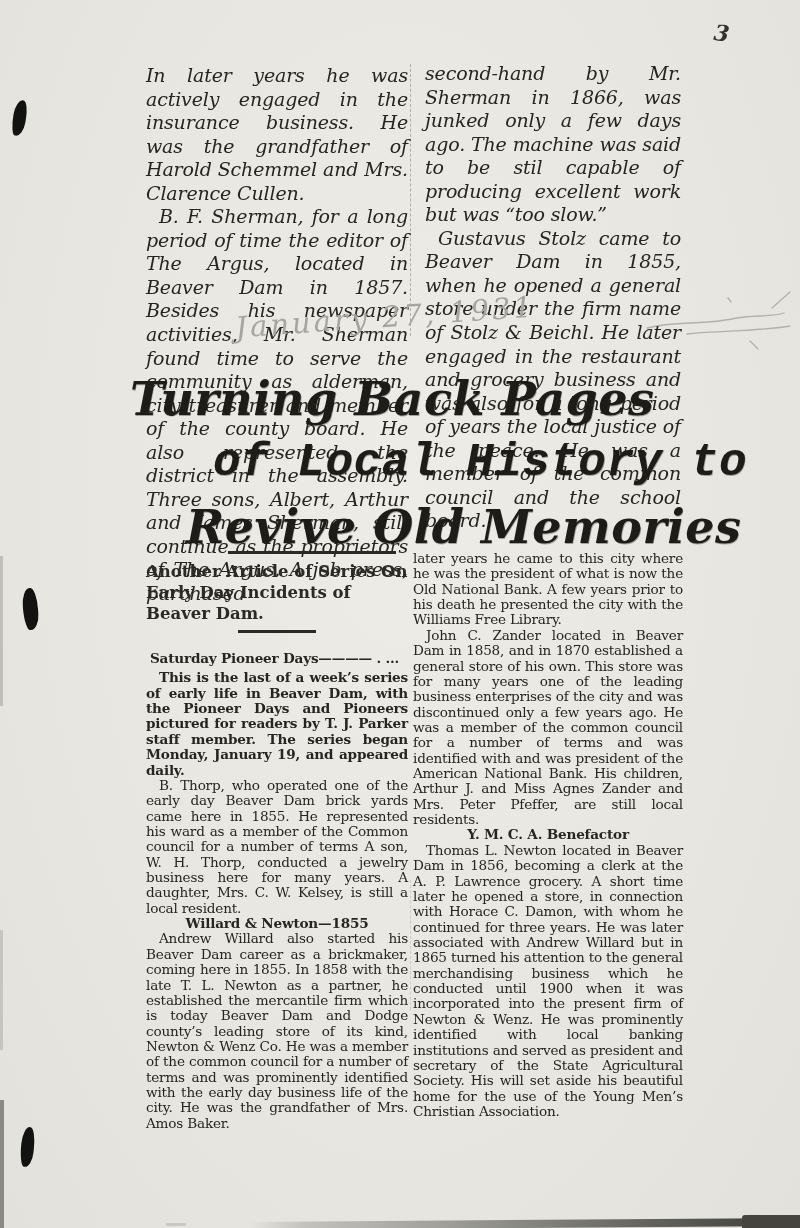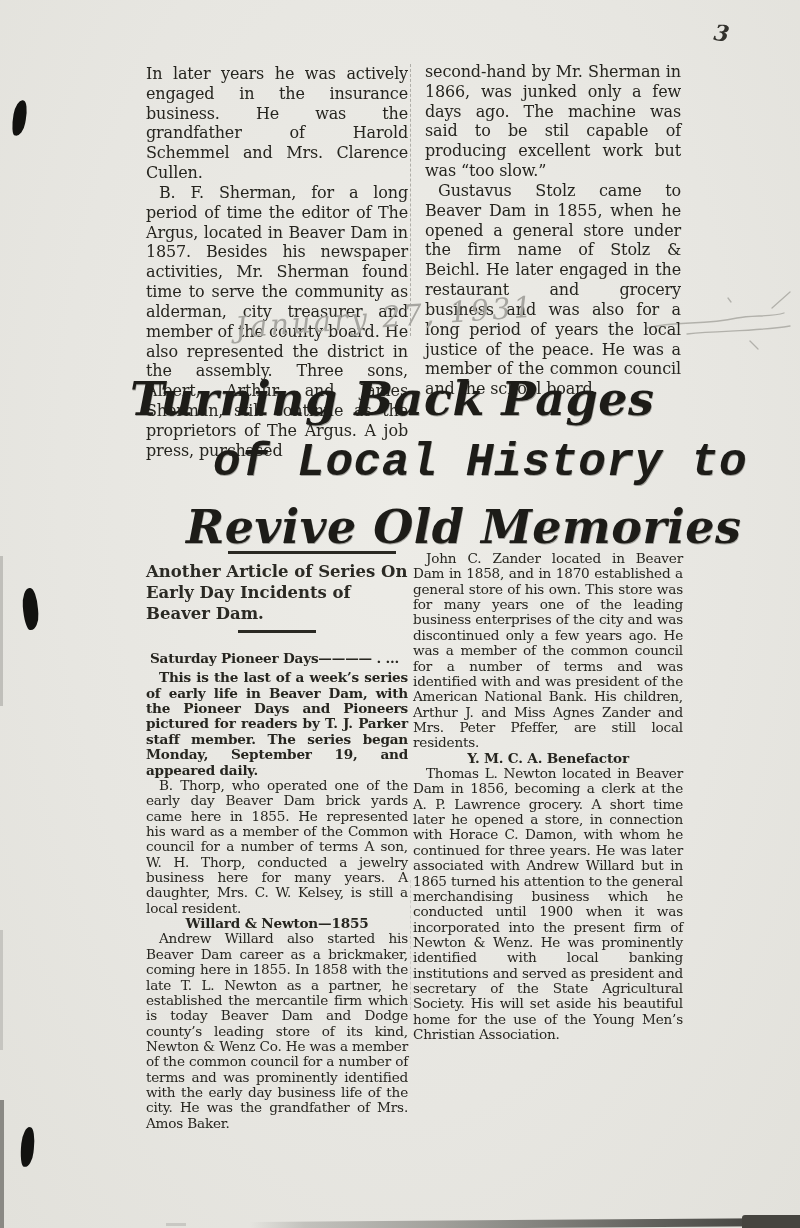--- a/index.html
+++ b/index.html
@@ -3,21 +3,21 @@
 <meta charset="utf-8">
 <style>
   html,body{margin:0;padding:0;background:#d8d7d2;}
   .page{
     position:relative;width:800px;height:1228px;margin:0 auto;
     background:#e9e8e3;
     background-image:radial-gradient(ellipse at 50% 40%, #edecE7 0%, #e7e6e1 60%, #e2e1db 100%);
     font-family:"DejaVu Serif", serif;color:#26251f;overflow:hidden;
   }
   .col{position:absolute;text-align:justify;}
-  .top-col{font-size:16px;line-height:1.24;letter-spacing:-0.15px;}
+  .top-col{font-size:19px;line-height:1.24;letter-spacing:-0.15px;font-style:italic;}
   .story-col{font-size:13.6px;line-height:1.13;letter-spacing:-0.2px;}
   .para{margin:0;text-indent:13px;}
   .para.flush{text-indent:0;}
   .para.bold{font-weight:bold;}
   .lead{margin:4px;text-indent:0;font-weight:bold;}
   .subhead{margin:0;font-weight:bold;text-align:center;text-indent:0;}
   .headline{
     position:absolute;font-style:italic;font-weight:bold;font-size:46px;
     color:#1d1c18;white-space:nowrap;letter-spacing:0.5px;
     text-shadow:0.6px 0.6px 0 rgba(29,28,24,0.35);
@@ -107,27 +107,28 @@
   <div class="deck">
     <div class="deck-rule top"></div>
     <div>Another Article of Series On</div>
     <div>Early Day Incidents of</div>
     <div>Beaver Dam.</div>
     <div class="deck-rule bottom"></div>
   </div>
 
   <div class="col story-col" style="left:146px;top:647px;width:262px;">
     <p class="lead">Saturday Pioneer Days———— . ...</p>
-    <p class="para bold">This is the last of a week’s series of early life in Beaver Dam, with the Pioneer Days and Pioneers pictured for readers by T. J. Parker staff member. The series began Monday, September 19, and appeared daily.</p>
+    <p class="para bold">This is the last of a week’s series of early life in Beaver Dam, with the Pioneer Days and Pioneers pictured for readers by T. J. Parker staff member. The series began Monday, January 19, and appeared daily.</p>
     <p class="para">B. Thorp, who operated one of the early day Beaver Dam brick yards came here in 1855. He represented his ward as a member of the Common council for a number of terms A son, W. H. Thorp, conducted a jewelry business here for many years. A daughter, Mrs. C. W. Kelsey, is still a local resident.</p>
     <p class="subhead">Willard &amp; Newton—1855</p>
     <p class="para">Andrew Willard also started his Beaver Dam career as a brickmaker, coming here in 1855. In 1858 with the late T. L. Newton as a partner, he established the mercantile firm which is today Beaver Dam and Dodge county’s leading store of its kind, Newton &amp; Wenz Co. He was a member of the common council for a number of terms and was prominently identified with the early day business life of the city. He was the grandfather of Mrs. Amos Baker.</p>
   </div>
 
   <div class="col story-col" style="left:413px;top:551px;width:270px;">
+    <p class="para flush">later years he came to this city where he was the president of what is now the Old National Bank. A few years prior to his death he presented the city with the Williams Free Library.</p>
     <p class="para">John C. Zander located in Beaver Dam in 1858, and in 1870 established a general store of his own. This store was for many years one of the leading business enterprises of the city and was discontinued only a few years ago. He was a member of the common council for a number of terms and was identified with and was president of the American National Bank. His children, Arthur J. and Miss Agnes Zander and Mrs. Peter Pfeffer, are still local residents.</p>
     <p class="subhead">Y. M. C. A. Benefactor</p>
     <p class="para">Thomas L. Newton located in Beaver Dam in 1856, becoming a clerk at the A. P. Lawrence grocery. A short time later he opened a store, in connection with Horace C. Damon, with whom he continued for three years. He was later associated with Andrew Willard but in 1865 turned his attention to the general merchandising business which he conducted until 1900 when it was incorporated into the present firm of Newton &amp; Wenz. He was prominently identified with local banking institutions and served as president and secretary of the State Agricultural Society. His will set aside his beautiful home for the use of the Young Men’s Christian Association.</p>
   </div>
 
   <div class="scanbar"></div>
   <div class="scanbar-end"></div>
   <div class="scanbar-dash"></div>
 
 </div>

